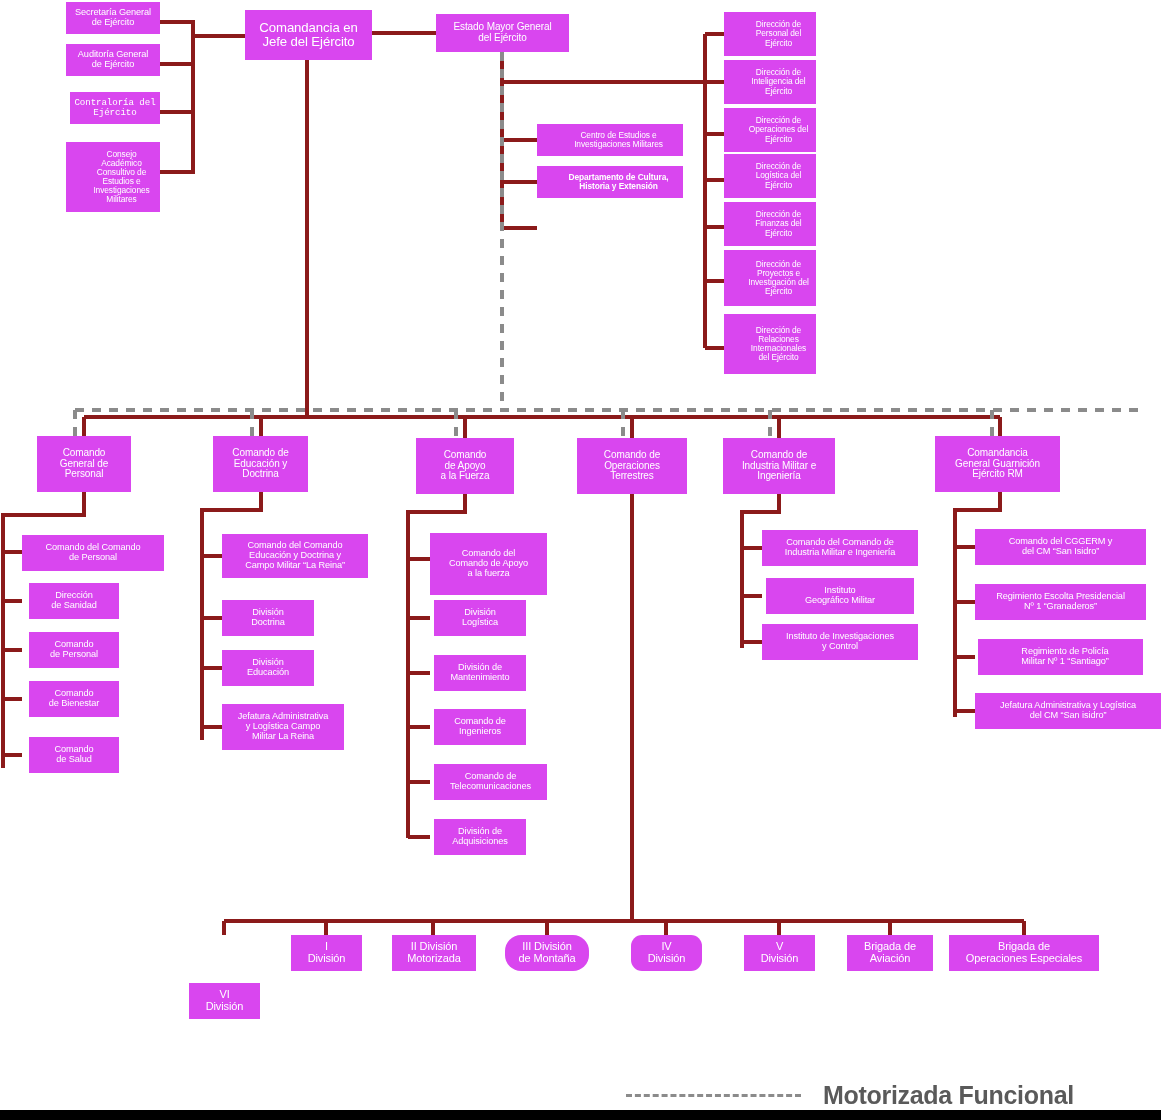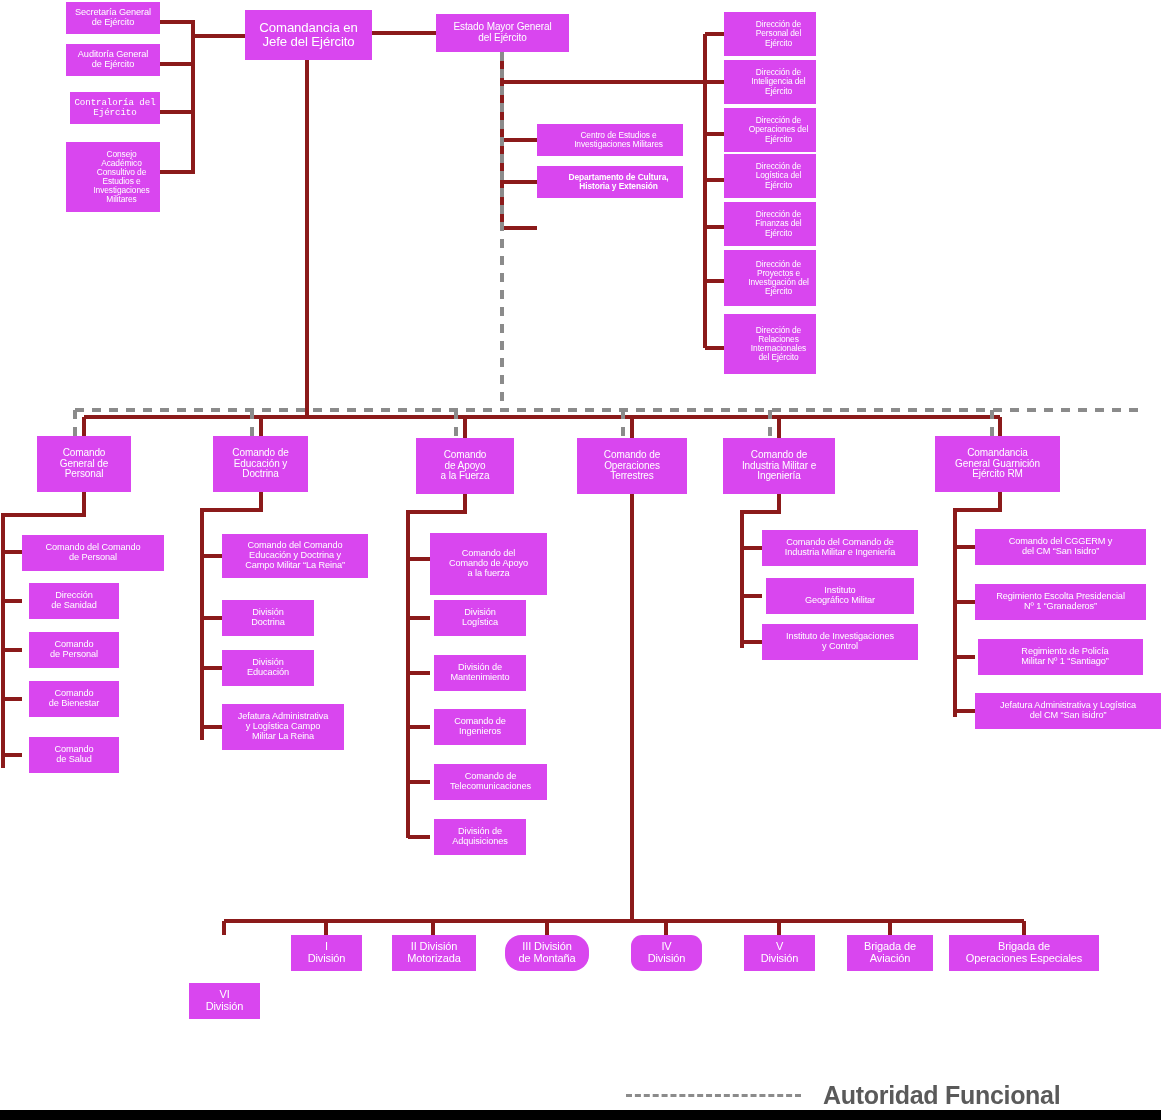--- a/index.html
+++ b/index.html
@@ -300,17 +300,17 @@
   </div>
   <div class="node f11" style="left:847px;top:935px;width:86px;height:36px;">
     <span>Brigada de<br>Aviación</span>
   </div>
   <div class="node f11" style="left:949px;top:935px;width:150px;height:36px;">
     <span>Brigada de<br>Operaciones Especiales</span>
   </div>
 
   <div id="legend">
     <div id="legend-dash"></div>
-    <div id="legend-label">Autoridad Funcional</div>
+    <div id="legend-label">Motorizada Funcional</div>
   </div>
 
   <div id="bottom-bar"></div>
 </div>
 
 </body></html>

